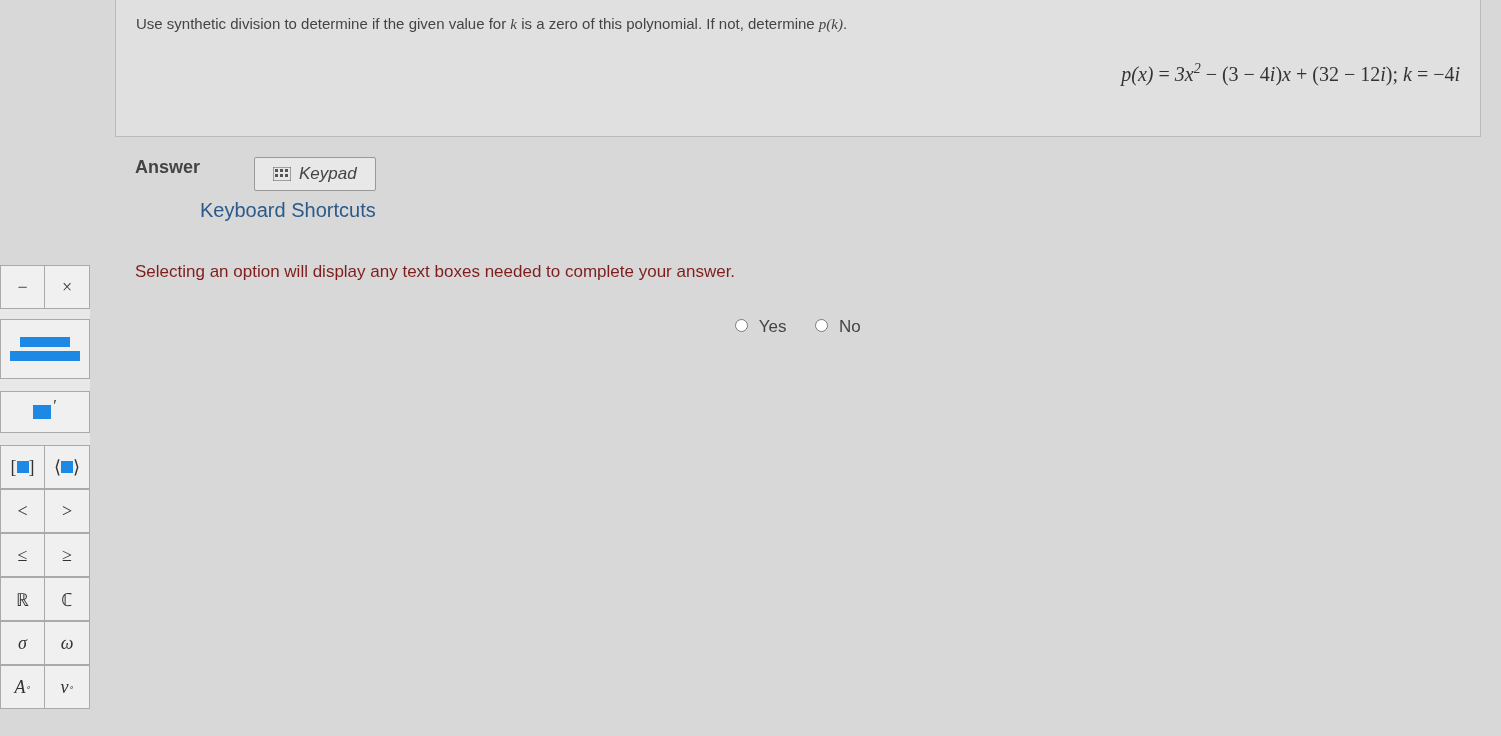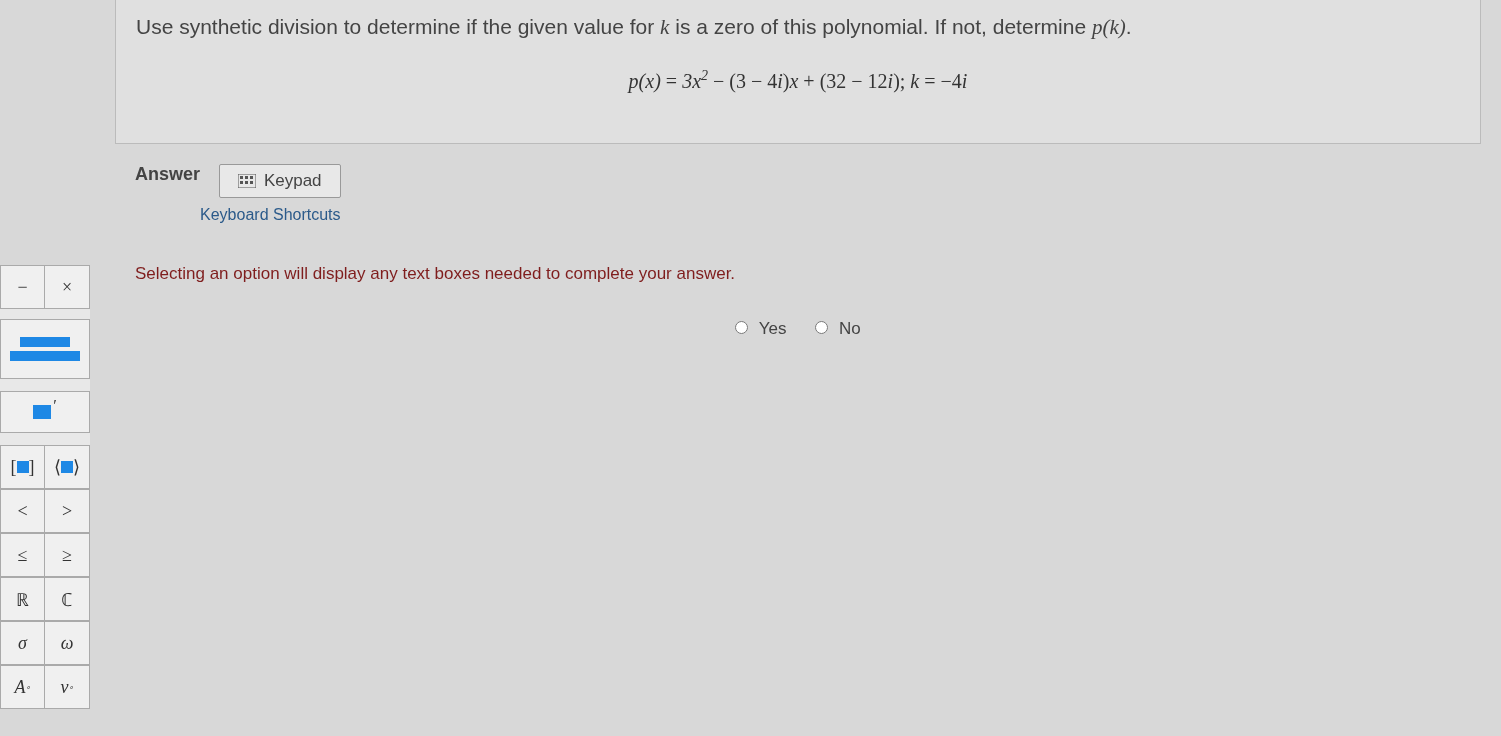--- a/index.html
+++ b/index.html
@@ -70,26 +70,26 @@
       bottom: 0;
     }
     .question-box {
       background: #e0e0e0;
       border: 1px solid #bbb;
       border-top: none;
       padding: 15px 20px 50px 20px;
       margin-bottom: 0;
     }
     .question-text {
-      font-size: 21px;
+      font-size: 15px;
       color: #444;
       margin-bottom: 28px;
     }
     .equation {
-      text-align: center;
+      text-align: right;
       font-family: 'Times New Roman', serif;
       font-size: 20px;
       font-style: italic;
       color: #333;
     }
     .equation .upright {
       font-style: normal;
     }
     .answer-section {
       padding: 20px 20px 0 20px;
@@ -111,28 +111,29 @@
       display: inline-flex;
       align-items: center;
       gap: 8px;
       padding: 6px 18px;
       background: #e8e8e8;
       border: 1px solid #999;
       border-radius: 2px;
       font-size: 17px;
       color: #444;
       cursor: pointer;
+      font-style: italic;
     }
     .keypad-icon {
       width: 18px;
       height: 14px;
     }
     .shortcuts-link {
       color: #2b5a8a;
-      font-size: 16px;
+      font-size: 20px;
       margin-top: 8px;
       display: block;
       cursor: pointer;
     }
     .instruction {
       font-size: 17px;
       color: #7f1d1d;
       margin-top: 40px;
     }
     .prompt {

